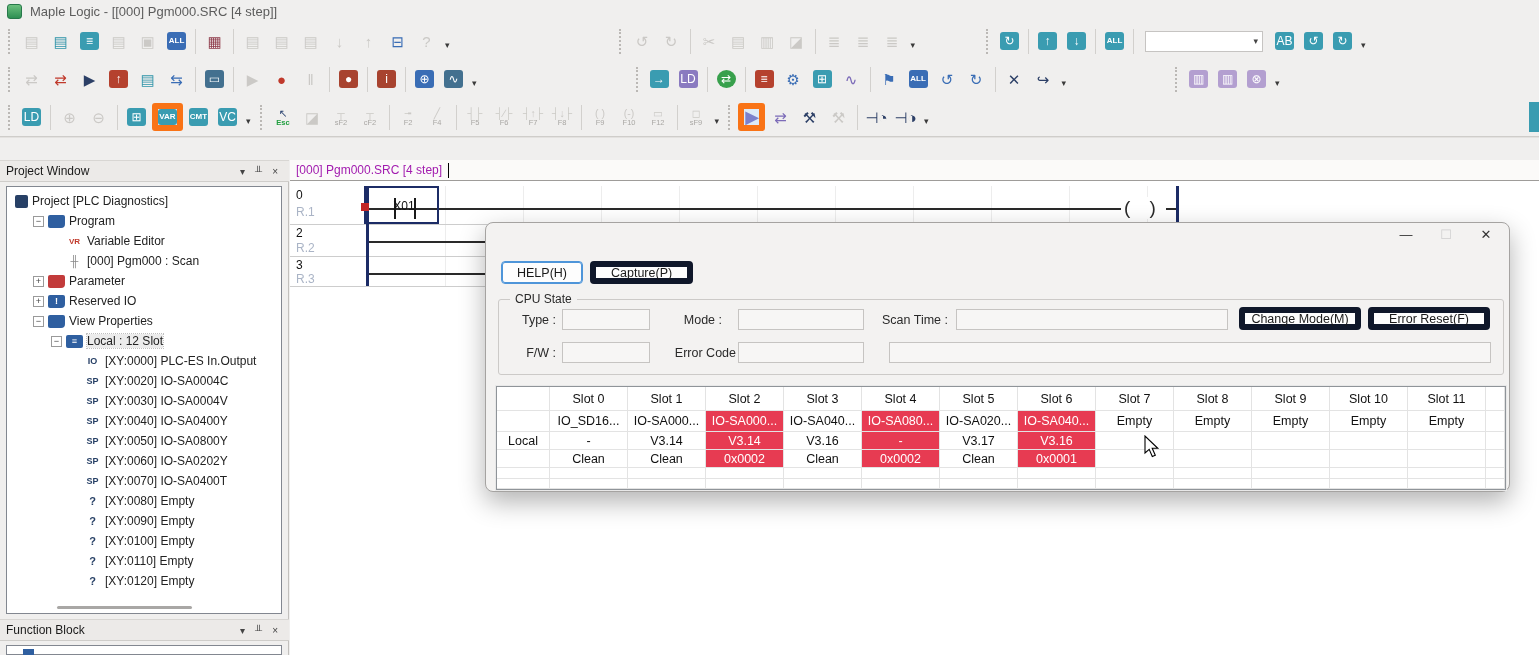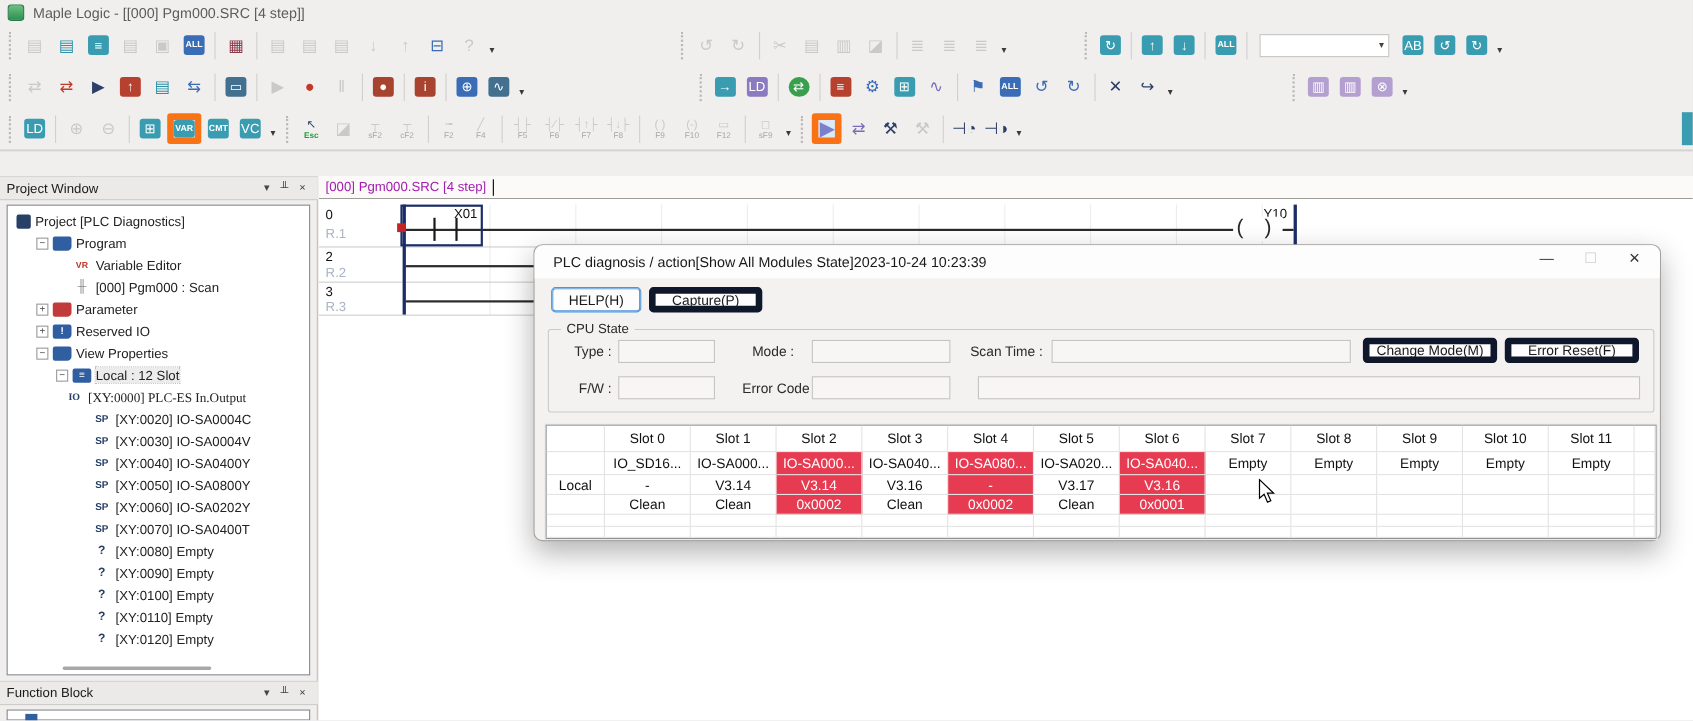--- a/index.html
+++ b/index.html
@@ -90,21 +90,21 @@
 #ladder{position:absolute;left:0;top:21px;right:0;bottom:0;background:#fff;}
 .rnum{position:absolute;left:6px;font-size:12px;color:#111;}
 .rnum.ghost{color:#aab4c6;}
 .vgrid{position:absolute;top:5px;height:100px;width:1px;background:#ededed;}
 .hsep{position:absolute;left:0;width:889px;height:1px;background:#cdcdcd;}
 .rail{position:absolute;top:5px;height:100px;width:3px;background:#1c2c66;}
 .rungline{position:absolute;height:1.6px;background:#2a2a2a;}
 #sel-box{position:absolute;left:74px;top:5px;width:75px;height:38px;border:2px solid #1c2c66;}
 #marker{position:absolute;left:71px;top:22px;width:8px;height:8px;background:#c22626;}
 .cbar{position:absolute;top:17px;width:2.4px;height:21px;background:#1a1a1a;}
-.elabel{position:absolute;top:6px;width:60px;text-align:right;font-size:12px;color:#111;}
+.elabel{position:absolute;top:18px;width:60px;text-align:center;font-size:12px;color:#111;}
 #coil{position:absolute;left:831px;top:16px;font-size:19px;color:#2a2a2a;background:#fff;padding:0 3px;letter-spacing:7px;}
 
 
 #dialog{position:absolute;left:485px;top:62px;width:1025px;height:270px;background:#f3f2f1;border:1px solid #a5a3a1;border-radius:8px;box-shadow:0 10px 26px rgba(0,0,0,.3);}
 #dlg-titlebar{height:30px;background:#fdfdfd;border-radius:8px 8px 0 0;display:flex;align-items:center;padding-left:17px;}
 #dlg-title{font-size:13px;color:#191919;}
 .dlg-ctrls{position:absolute;right:14px;top:4px;display:flex;gap:22px;align-items:center;}
 .dlg-ctrl{font-size:13px;color:#333;width:18px;text-align:center;cursor:default;}
 .dlg-ctrl.dim{color:#cfcfcf;}
 .btn{height:23px;background:#fdfdfd;border:6px solid #0f172a;border-radius:4px;font-size:12.5px;color:#1a1a1a;display:flex;align-items:center;justify-content:center;padding:0 15px;font-family:"Liberation Sans",sans-serif;cursor:default;white-space:nowrap;}
@@ -511,21 +511,21 @@
             <div class="tree-item" style="padding-left: 26px;">
               <span class="expander">−</span>
               <span class="ticon ti-folderb"></span>
               <span class="tlabel">View Properties</span>
             </div>
             <div class="tree-item sel" style="padding-left: 44px;">
               <span class="expander">−</span>
               <span class="ticon ti-slot">≡</span>
               <span class="tlabel">Local : 12 Slot</span>
             </div>
-            <div class="tree-item" style="padding-left: 52px; font-family: Liberation Serif, serif;">
+            <div class="tree-item" style="padding-left: 77px;">
               <span class="ticon ti-io">IO</span>
               <span class="tlabel">[XY:0000] PLC-ES In.Output</span>
             </div>
             <div class="tree-item" style="padding-left: 77px;">
               <span class="ticon ti-sp">SP</span>
               <span class="tlabel">[XY:0020] IO-SA0004C</span>
             </div>
             <div class="tree-item" style="padding-left: 77px;">
               <span class="ticon ti-sp">SP</span>
               <span class="tlabel">[XY:0030] IO-SA0004V</span>
@@ -620,23 +620,20 @@
         <div id="marker"></div>
         <div class="cbar" style="left:104px"></div>
         <div class="cbar" style="left:124px"></div>
         <span class="elabel" style="left:84px">X01</span>
         <span class="elabel" style="left:820px">Y10</span>
         <span id="coil">(  )</span>
       </div>
     </div>
 
     <div id="dialog">
-      <div id="dlg-titlebar">
-        <span id="dlg-title">PLC diagnosis / action[Show All Modules State]2023-10-24 10:23:39</span>
-      </div>
       <div class="dlg-ctrls">
         <span class="dlg-ctrl">—</span>
         <span class="dlg-ctrl dim">☐</span>
         <span class="dlg-ctrl">✕</span>
       </div>
       <div id="dlg-btns-left">
         <div class="btn focused">HELP(H)</div>
         <div class="btn">Capture(P)</div>
       </div>
 

